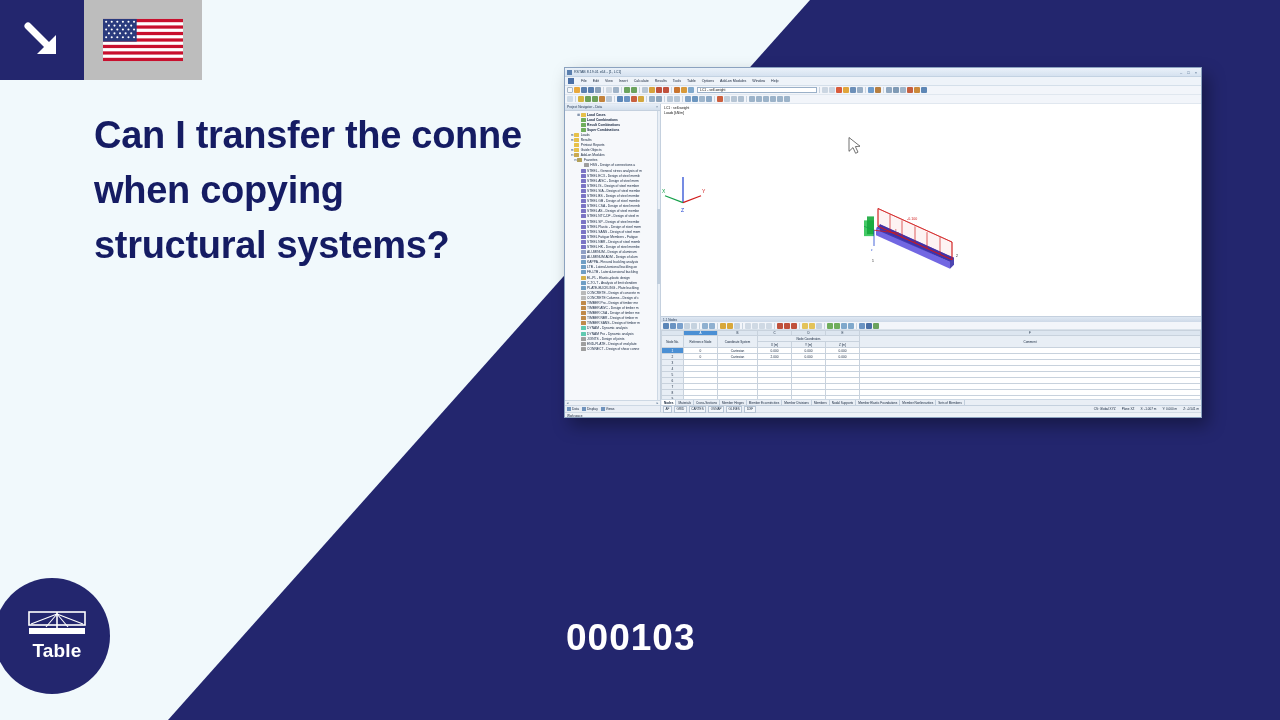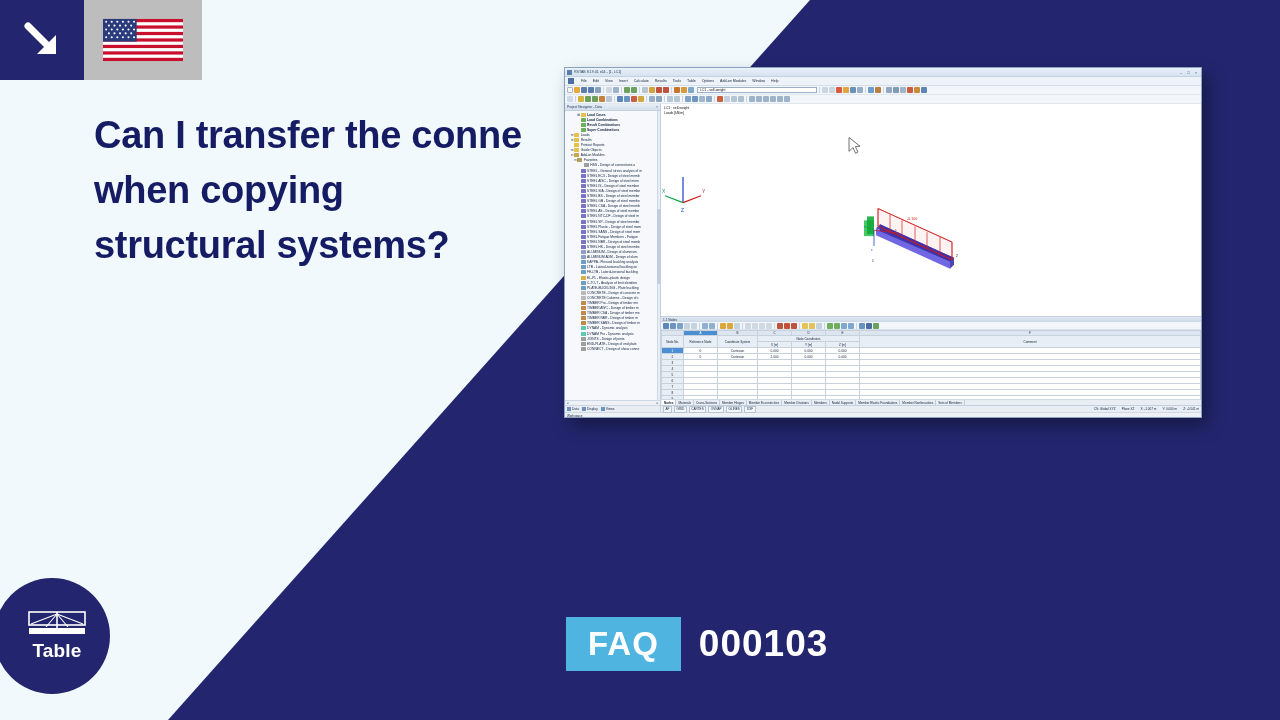--- a/index.html
+++ b/index.html
@@ -220,21 +220,20 @@
     <line x1="29" y1="1" x2="29" y2="23" stroke="#ffffff" stroke-width="1.6"></line>
     <line x1="29" y1="3" x2="3" y2="13" stroke="#ffffff" stroke-width="1.1"></line>
     <line x1="29" y1="3" x2="55" y2="13" stroke="#ffffff" stroke-width="1.1"></line>
     <line x1="29" y1="3" x2="40" y2="16" stroke="#ffffff" stroke-width="1.1"></line>
     <line x1="29" y1="3" x2="18" y2="16" stroke="#ffffff" stroke-width="1.1"></line>
   </svg>
   <div class="logo-text">Table</div>
 </div>
 
 <div class="faq-wrap">
-  <div class="faq-badge">FAQ</div>
   <div class="faq-number">000103</div>
 </div>
 
 <div class="app-shadow"></div>
 <div class="app">
 
   <div class="titlebar">
     <div class="title-ico"></div>
     <div class="title-txt">RSTAB 8.19.01 x64 - [1, LC1]</div>
     <div class="win-btns">

